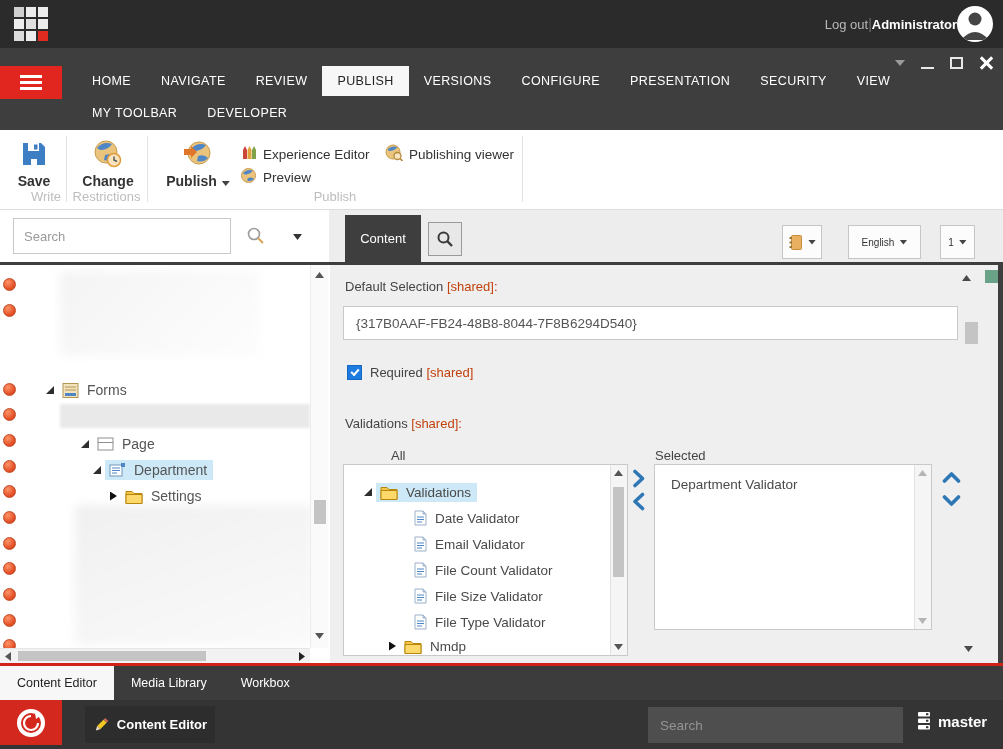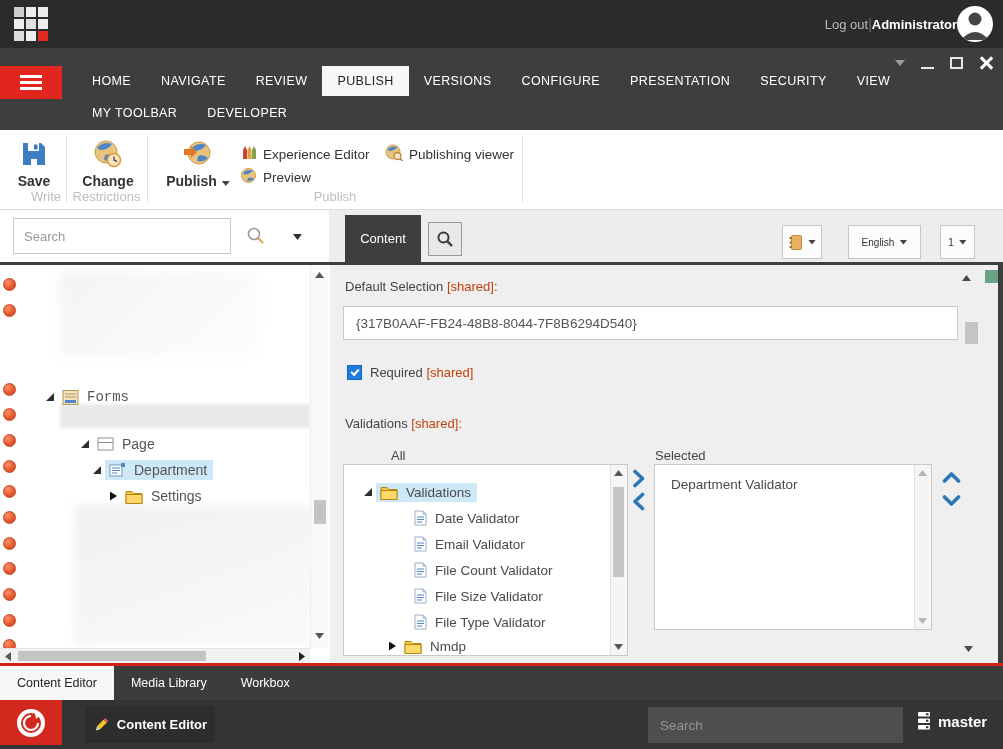--- a/index.html
+++ b/index.html
@@ -316,21 +316,21 @@
       <span class="dot" style="top:323px"></span>
       <span class="dot" style="top:349px"></span>
       <span class="dot" style="top:374px"></span>
     </div>
 
     <div class="tree">
       <div class="blurblock" style="left:38px; top:6px; width:200px; height:85px; background:linear-gradient(135deg,#f4f4f4,#fdfdfd);"></div>
       <div class="blurblock" style="left:53px; top:240px; width:238px; height:140px; background:linear-gradient(160deg,#f0f0f0,#fafafa);"></div>
       <div class="grayrow"></div>
 
-      <div class="trow" style="top:120px; padding-left:24px;font-family:Liberation Mono, monospace;">
+      <div class="trow" style="top:113px; padding-left:24px;">
         <span class="exp-open"></span>
         <span class="ticon">
           <svg width="17" height="17" viewBox="0 0 17 17">
               <rect x="1" y="1.5" width="15" height="14" fill="#f2e3bd" stroke="#b39554"></rect>
               <line x1="3" y1="5" x2="14" y2="5" stroke="#b39554"></line>
               <line x1="3" y1="8" x2="14" y2="8" stroke="#b39554"></line>
               <rect x="3" y="11" width="11" height="3" fill="#4f86c6"></rect>
             </svg>
         </span>
         <span class="tlabel">Forms</span>

